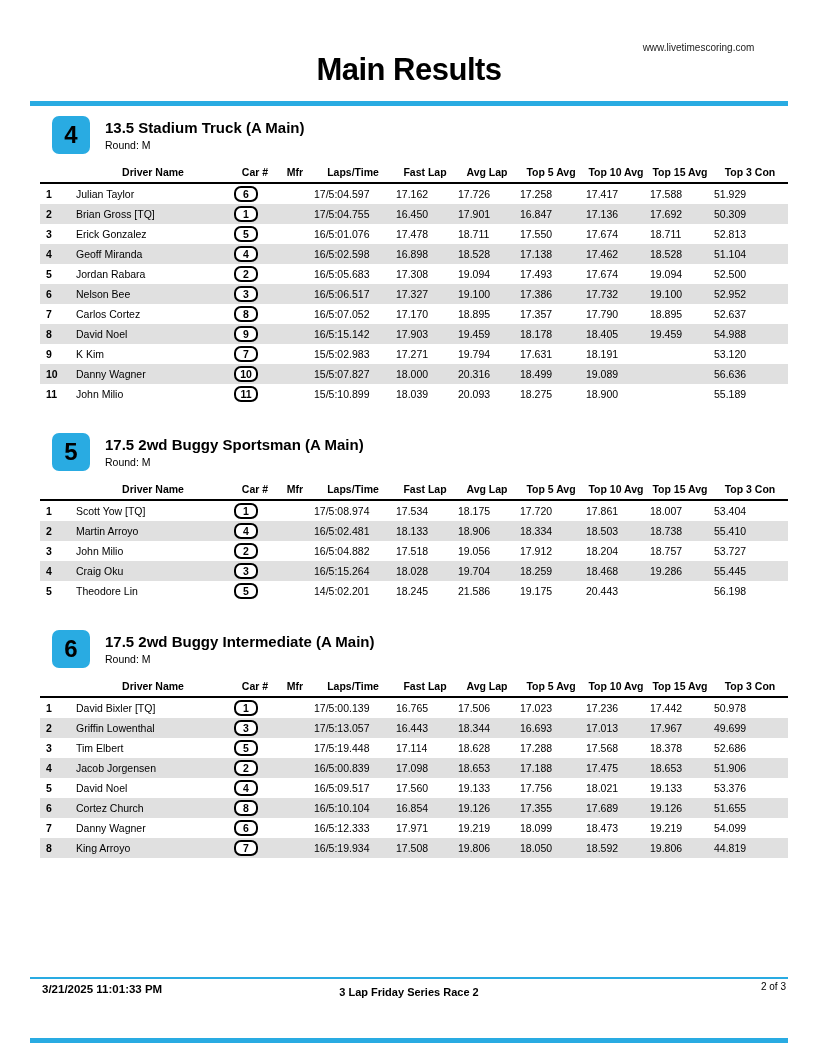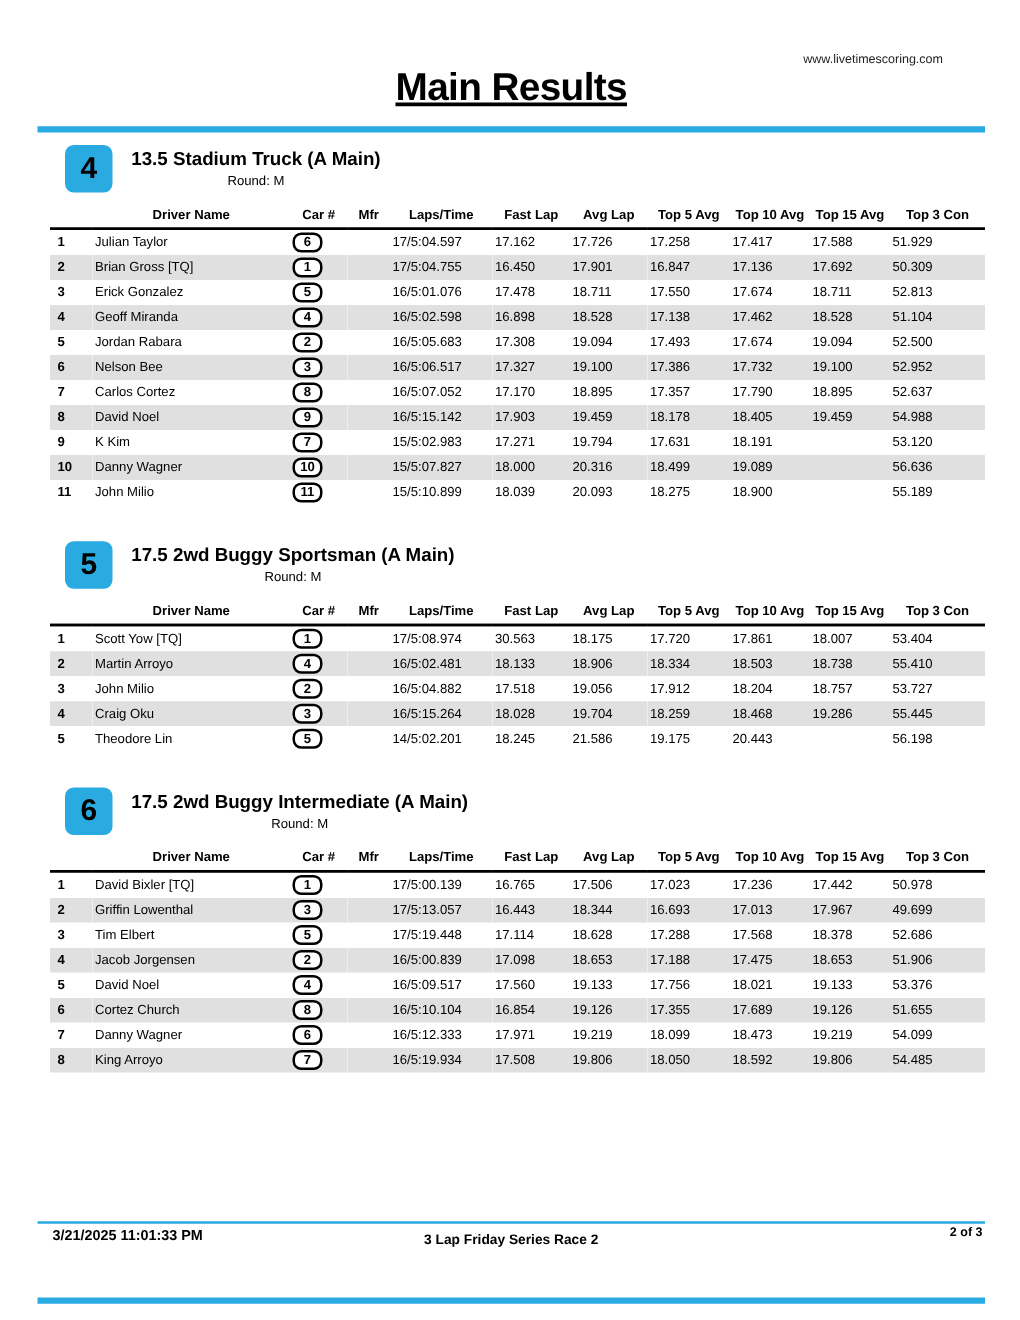--- a/index.html
+++ b/index.html
@@ -5,59 +5,59 @@
   :root { --accent:#29abe2; --stripe:#e0e0e0; }
   * { box-sizing:border-box; margin:0; padding:0; }
   body { background:#888; }
   .page {
     width:816px; height:1056px; position:relative; background:#fff;
     margin:0 auto; overflow:hidden;
     font-family:"Liberation Sans", sans-serif; color:#000;
   }
   
   .hdr { position:absolute; top:40px; left:30px; right:28px; height:64px; }
-  .page-title { text-align:center; font-size:31px; font-weight:bold; letter-spacing:-0.5px; padding-top:12px;text-decoration:underline; }
+  .page-title { text-align:center; font-size:31px; font-weight:bold; letter-spacing:-0.5px; padding-top:12px; }
   .logo { position:absolute; right:2px; top:0; width:175px; text-align:center; }
   .logo-text { font-size:28px; font-weight:bold; font-style:italic; letter-spacing:-1px; line-height:1;
                text-shadow:1px 1px 0 #cfcfcf; }
   .logo-live { color:#121212; }
   .logo-time { color:var(--accent); }
   .logo-url  { font-size:10px; color:#222; margin-top:2px; }
   .rule { position:absolute; top:101px; left:30px; right:28px; height:5px; background:var(--accent); }
 
   
   .content { position:absolute; top:116px; left:40px; right:28px; }
   .race-section { margin-bottom:29px; }
   .sec-head { display:flex; align-items:flex-start; gap:15px; margin-left:12px; margin-bottom:7px; min-height:40px; }
   .badge { width:38px; height:38px; background:var(--accent); border-radius:7px; flex:0 0 auto;
            display:flex; align-items:center; justify-content:center;
            font-size:24px; font-weight:bold; color:#000; }
   .sec-title { font-size:15px; font-weight:bold; padding-top:3px; }
-  .sec-round { font-size:10.5px; margin-top:3px;text-align:center; }
+  .sec-round { font-size:10.5px; margin-top:3px; }
 
   table { width:100%; border-collapse:collapse; table-layout:fixed; }
   col.c-pos{width:34px} col.c-driver{width:158px} col.c-car{width:46px} col.c-mfr{width:34px}
   col.c-laps{width:82px} col.c-fast{width:62px} col.c-avg{width:62px} col.c-t5{width:66px}
   col.c-t10{width:64px} col.c-t15{width:64px} col.c-t3{width:76px}
   thead th { text-align:center; font-size:10.5px; font-weight:bold; padding:3px 2px 4px 2px;
              border-bottom:2px solid #000; white-space:nowrap; }
   tbody td { font-size:10.5px; padding:2px 2px; height:19px; vertical-align:middle; white-space:nowrap; overflow:hidden; }
   tbody tr:nth-child(even) { background:var(--stripe); }
   td.pos { font-weight:bold; padding-left:6px; }
   .car-badge { display:inline-block; min-width:24px; padding:0 3px; border:2px solid #000; border-radius:7px;
                background:#fff; font-weight:bold; font-size:10.5px; line-height:12px; text-align:center; }
 
   
   .footer-line { position:absolute; top:977px; left:30px; right:28px; height:2px; background:var(--accent); }
   .footer { position:absolute; top:980px; left:30px; right:28px; height:40px; }
   .f-left  { position:absolute; left:12px; top:3px; font-size:11.5px; font-weight:bold; }
   .f-center{ position:absolute; left:0; right:0; top:0; text-align:center; }
   .f-series{ font-size:11px; font-weight:bold; margin-top:6px; }
   .f-dates { font-size:8.5px; font-weight:bold; margin-top:3px; }
-  .f-right { position:absolute; right:2px; top:1px; font-size:10px; font-weight:bold;margin-left:48px; }
+  .f-right { position:absolute; right:2px; top:1px; font-size:10px; font-weight:normal;margin-left:48px; }
   .bottom-bar { position:absolute; top:1038px; left:30px; right:28px; height:5px; background:var(--accent); }
 </style>
 </head>
 <body>
 
 <div class="page">
 
   <div class="hdr">
     <div class="page-title">Main Results</div>
     <div class="logo">
@@ -289,21 +289,21 @@
               <th>Top 3 Con</th>
             </tr>
           </thead>
       <tbody>
             <tr>
               <td class="pos">1</td>
               <td>Scott Yow [TQ]</td>
               <td><span class="car-badge">1</span></td>
               <td></td>
               <td>17/5:08.974</td>
-              <td>30.563</td>
+              <td>17.534</td>
               <td>18.175</td>
               <td>17.720</td>
               <td>17.861</td>
               <td>18.007</td>
               <td>53.404</td>
             </tr>
             <tr>
               <td class="pos">2</td>
               <td>Martin Arroyo</td>
               <td><span class="car-badge">4</span></td>
@@ -492,21 +492,21 @@
               <td class="pos">8</td>
               <td>King Arroyo</td>
               <td><span class="car-badge">7</span></td>
               <td></td>
               <td>16/5:19.934</td>
               <td>17.508</td>
               <td>19.806</td>
               <td>18.050</td>
               <td>18.592</td>
               <td>19.806</td>
-              <td>54.485</td>
+              <td>44.819</td>
             </tr>
           </tbody>
     </table>
   </section>
 </div>
 
   <div class="footer-line"></div>
   <div class="footer">
     <div class="f-left">3/21/2025 11:01:33 PM</div>
     <div class="f-center">

